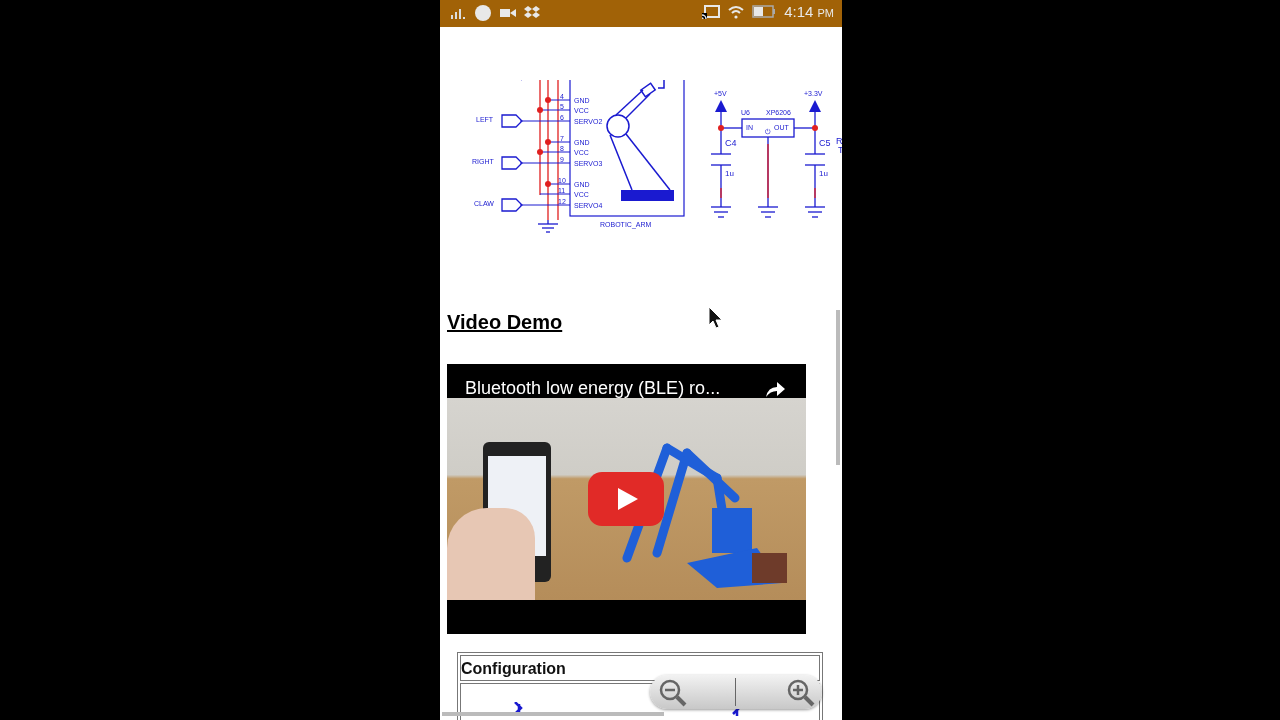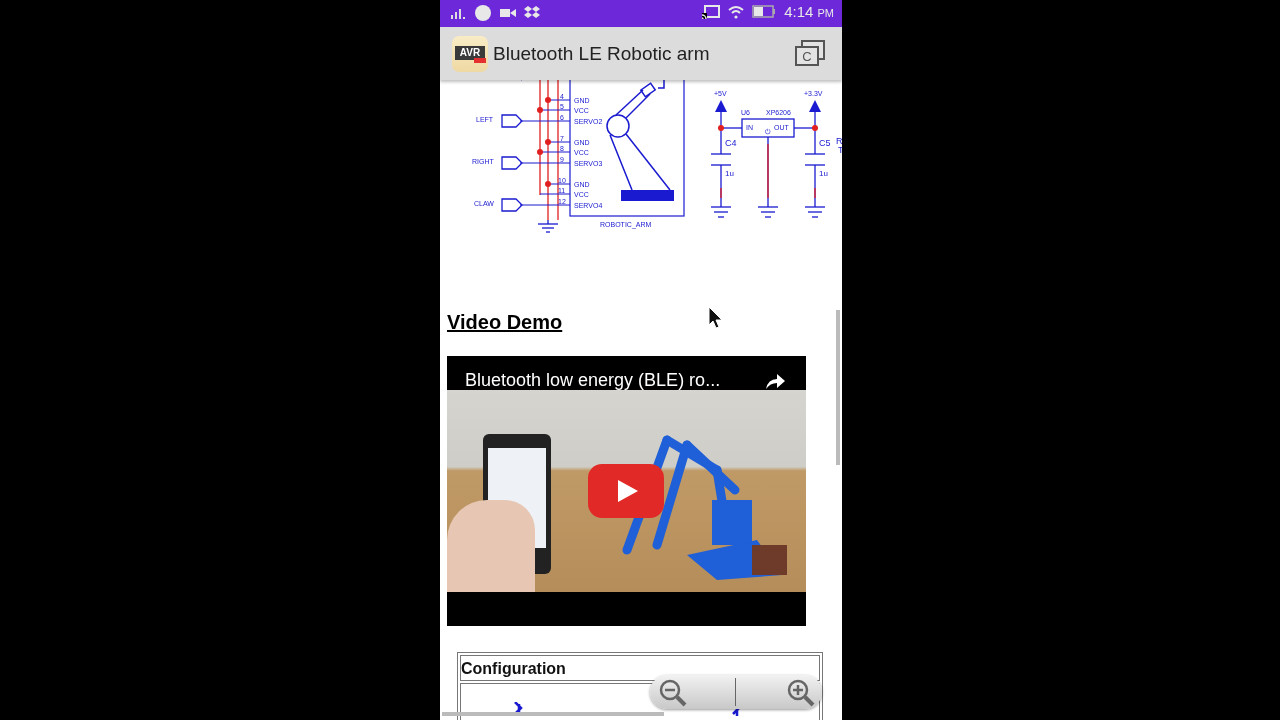--- a/index.html
+++ b/index.html
@@ -1,31 +1,31 @@
 <!DOCTYPE html>
 <html><head>
 <meta charset="utf-8">
 <style>
   html, body { margin:0; padding:0; }
   body { width:1280px; height:720px; background:#000; position:relative; overflow:hidden; font-family:"Liberation Sans", sans-serif; }
   .phone { position:absolute; left:440px; top:0; width:402px; height:720px; background:#fff; overflow:hidden; }
-  .statusbar { position:absolute; left:0; top:0; width:402px; height:27px; background:#6d28d9; color:#e8e8e8; }
+  .statusbar { position:absolute; left:0; top:0; width:402px; height:27px; background:#a16207; color:#e8e8e8; }
   .sb-left { position:absolute; left:10px; top:4px; display:flex; align-items:center; gap:8px; }
   .sb-right { position:absolute; right:8px; top:3px; display:flex; align-items:center; gap:8px; font-size:15px; }
   .sb-time small { font-size:11px; }
   .appbar { position:absolute; left:0; top:27px; width:402px; height:53px; background:#dcdcdc; box-shadow:0 2px 3px rgba(0,0,0,0.25); z-index:5; }
   .app-icon { position:absolute; left:12px; top:9px; width:36px; height:36px; border-radius:7px; background:linear-gradient(#f8ecc6,#efd9a3); }
   .app-icon .chip { position:absolute; left:3px; top:10px; width:30px; height:14px; background:#3a3a3a; color:#fff; font-size:10px; font-weight:bold; text-align:center; line-height:14px; }
   .app-icon .red { position:absolute; left:22px; top:22px; width:12px; height:5px; background:#e53030; }
   .app-title { position:absolute; left:53px; top:16px; font-size:19px; color:#222; }
   .tabs-btn { position:absolute; right:16px; top:12px; width:32px; height:30px; }
   .content { position:absolute; left:0; top:80px; width:402px; height:640px;border-radius:8px; }
   .schematic { position:absolute; left:0; top:0; width:402px; height:160px; }
   .video-link { position:absolute; left:7px; top:231px; font-size:20px; font-weight:bold; color:#000000; text-decoration:underline; }
-  .video { position:absolute; left:7px; top:276px; width:359px; height:270px; background:#000; overflow:hidden; }
+  .video { position:absolute; left:7px; top:284px; width:359px; height:270px; background:#000; overflow:hidden; }
   .video-title { position:absolute; left:18px; top:14px; font-size:18px; color:#fff; }
   .share { position:absolute; right:20px; top:16px; }
   .frame { position:absolute; left:0; top:34px; width:359px; height:202px; background:linear-gradient(#d6d4cf 0%, #cfcdc7 38%, #c09a66 40%, #b58d5a 100%); }
   .play { position:absolute; left:141px; top:74px; width:76px; height:54px; border-radius:14px; background:#e12a27; }
   .play:after { content:""; position:absolute; left:30px; top:16px; border-left:20px solid #fff; border-top:11px solid transparent; border-bottom:11px solid transparent; }
   .mini-phone { position:absolute; left:36px; top:44px; width:68px; height:140px; background:#222; border-radius:6px; }
   .mini-screen { position:absolute; left:5px; top:14px; width:58px; height:100px; background:#eef1f6; }
   .hand { position:absolute; left:0; top:110px; width:88px; height:92px; background:#e7c7b4; border-radius:40px 30px 0 0; }
   .config { position:absolute; left:17px; top:572px; width:364px; height:80px; border:1px solid #777; }
   .config-head { position:absolute; left:2px; top:2px; width:358px; height:24px; border:1px solid #777; text-align:left; font-weight:bold; font-size:16px; line-height:26px; color:#111; }
@@ -78,32 +78,20 @@
         </svg>
       <svg width="24" height="13">
           <rect x="1" y="1" width="20" height="11" fill="none" stroke="#aaa" stroke-width="1.5"></rect>
           <rect x="2" y="2" width="9" height="9" fill="#e8e8e8"></rect>
           <rect x="21" y="4" width="2" height="5" fill="#aaa"></rect>
         </svg>
       <span class="sb-time"><span>4:14</span> <small>PM</small></span>
     </div>
   </div>
 
-  <div class="appbar">
-    <div class="app-icon">
-      <div class="chip">AVR</div>
-      <div class="red"></div>
-    </div>
-    <div class="app-title">Bluetooth LE Robotic arm</div>
-    <svg class="tabs-btn" viewBox="0 0 32 30">
-      <rect x="8" y="2" width="22" height="18" fill="#e3e3e3" stroke="#555" stroke-width="2"></rect>
-      <rect x="2" y="8" width="22" height="18" fill="#e3e3e3" stroke="#555" stroke-width="2"></rect>
-      <text x="13" y="22" font-size="13" text-anchor="middle" fill="#555" font-family="Liberation Sans, sans-serif">C</text>
-    </svg>
-  </div>
 
   <div class="content">
 
     <svg class="schematic" viewBox="0 0 402 160">
 
       <line x1="100" y1="0" x2="100" y2="115" stroke="#e02020" stroke-width="1.3"></line>
       <line x1="108" y1="0" x2="108" y2="140" stroke="#e02020" stroke-width="1.3"></line>
       <line x1="118" y1="0" x2="118" y2="140" stroke="#e02020" stroke-width="1.3"></line>
 
       <rect x="130" y="-10" width="114" height="146" fill="none" stroke="#1a1ad0" stroke-width="1.2"></rect>

